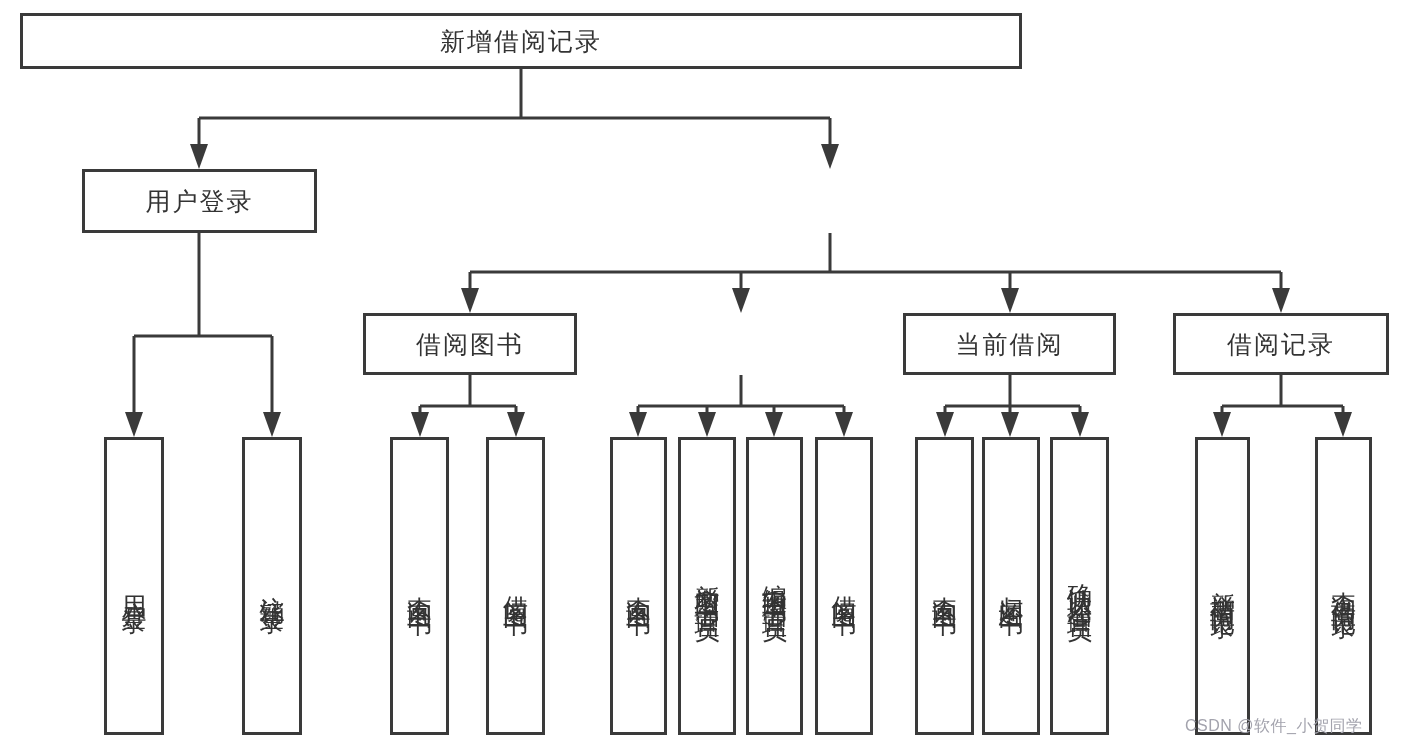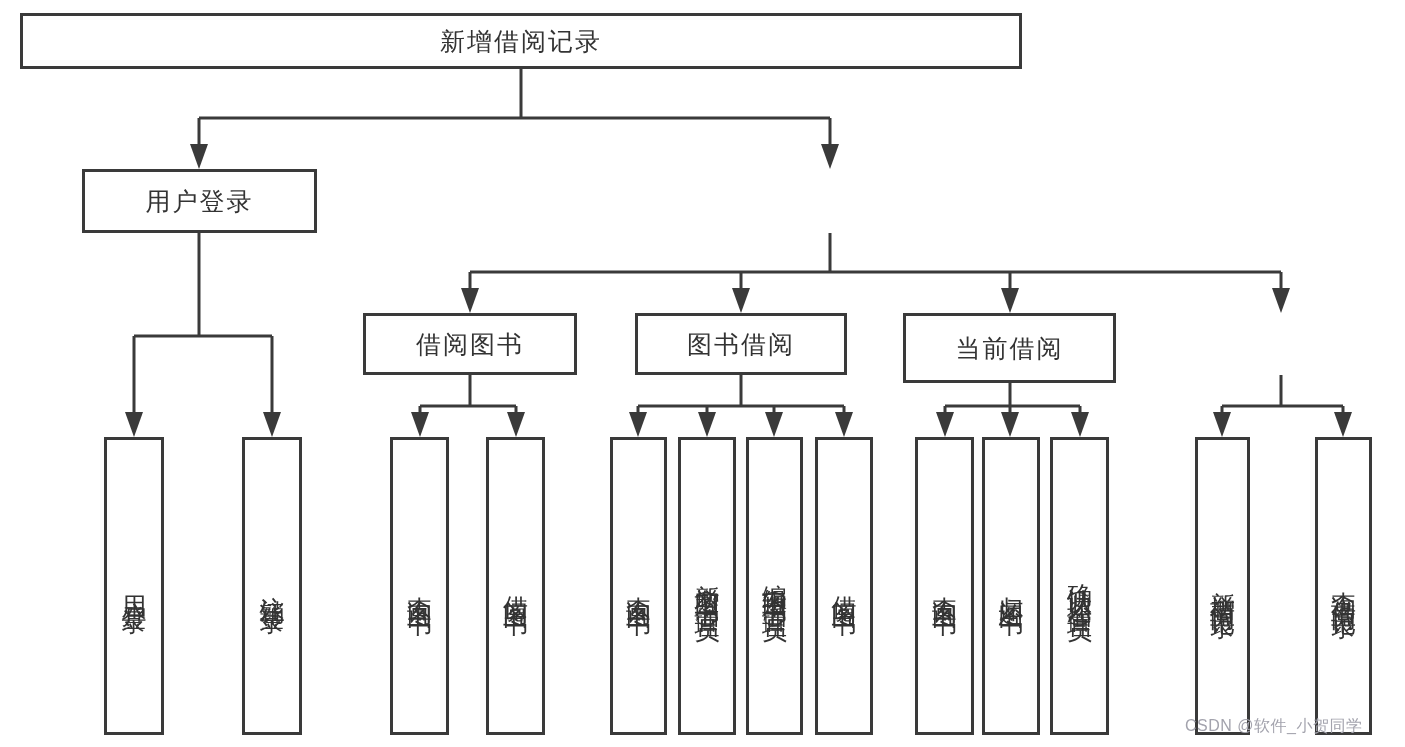--- a/index.html
+++ b/index.html
@@ -45,21 +45,21 @@
     font-size: 25px;
     letter-spacing: 5px;
     line-height: 1;
   }
   
   .n-root   { left: 20px;   top: 13px;  width: 1002px; height: 56px; }
   .n-l2-a   { left: 82px;   top: 169px; width: 235px;  height: 64px; }
   .n-l2-b   { left: 712px;  top: 169px; width: 235px;  height: 64px; }
   .n-l3-a   { left: 363px;  top: 313px; width: 214px;  height: 62px; }
   .n-l3-b   { left: 635px;  top: 313px; width: 212px;  height: 62px; }
-  .n-l3-c   { left: 903px;  top: 313px; width: 213px;  height: 70px; }
+  .n-l3-c   { left: 903px;  top: 313px; width: 213px;  height: 62px; }
   .n-l3-d   { left: 1173px; top: 313px; width: 216px;  height: 62px; }
   .leaf     { top: 437px; height: 298px; }
   .n-g1c1   { left: 104px;  width: 60px; }
   .n-g1c2   { left: 242px;  width: 60px; }
   .n-g2c1   { left: 390px;  width: 59px; }
   .n-g2c2   { left: 486px;  width: 59px; }
   .n-g3c1   { left: 610px;  width: 57px; }
   .n-g3c2   { left: 678px;  width: 58px; }
   .n-g3c3   { left: 746px;  width: 57px; }
   .n-g3c4   { left: 815px;  width: 58px; }
@@ -146,26 +146,26 @@
     <span>新增借阅记录</span>
   </div>
 
   <div class="box h n-l2-a">
     <span>用户登录</span>
   </div>
 
   <div class="box h n-l3-a">
     <span>借阅图书</span>
   </div>
-  <div class="box h n-l3-b">
-    <span>图书借阅</span>
-  </div>
   <div class="box h n-l3-c">
     <span>当前借阅</span>
   </div>
+  <div class="box h n-l3-d">
+    <span>借阅记录</span>
+  </div>
 
   <div class="box v leaf n-g1c1">
     <span>用户登录</span>
   </div>
   <div class="box v leaf n-g1c2">
     <span>注销登录</span>
   </div>
 
   <div class="box v leaf n-g2c1">
     <span>查询图书</span>

